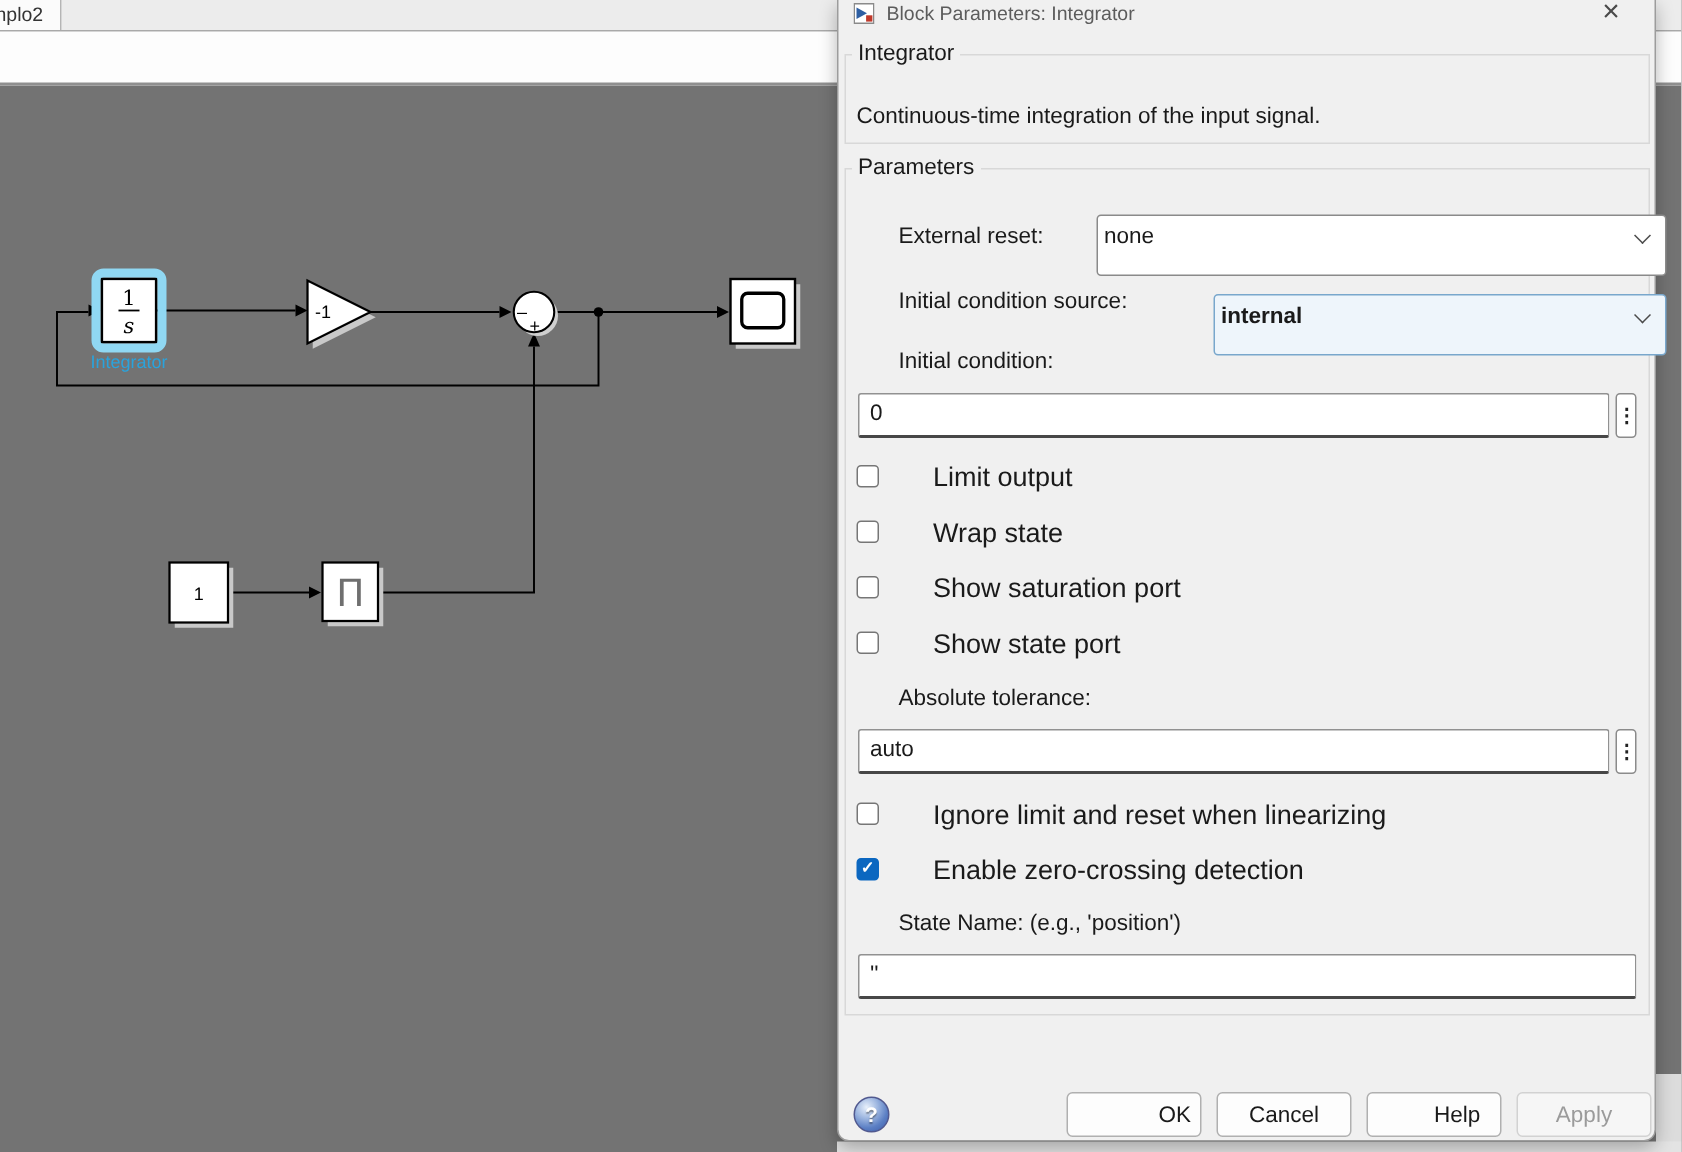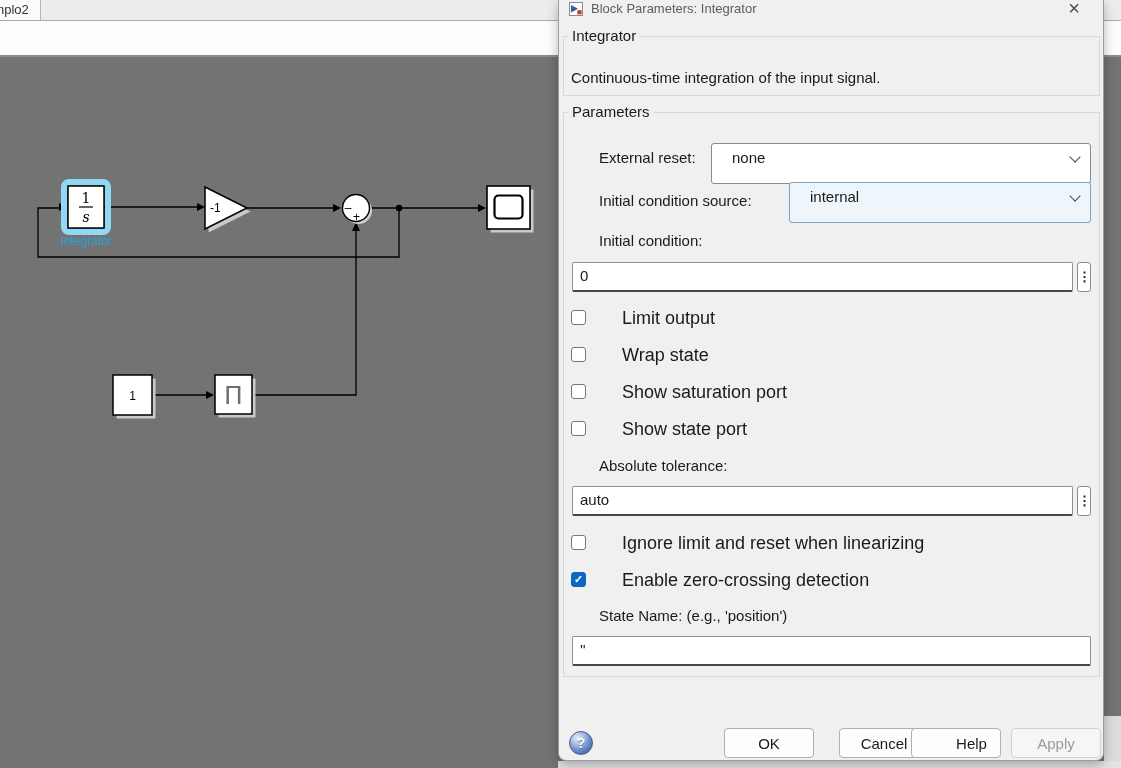--- a/index.html
+++ b/index.html
@@ -31,21 +31,21 @@
   .close-btn{position:absolute;right:18px;top:-3px;font-size:20px;color:#4a4a4a;
              width:22px;text-align:center;cursor:default;font-weight:400;}
 
   .groupbox{position:absolute;left:4px;width:537px;border:1px solid #d8d8d8;background:#f0f0f0;box-sizing:border-box;}
   .group-title{position:absolute;left:9px;background:#f0f0f0;padding:0 4px;font-size:15px;color:#1a1a1a;z-index:11;}
   .desc{position:absolute;left:11px;top:68px;font-size:15px;color:#1a1a1a;}
 
   .field-label{position:absolute;left:12px;font-size:15px;color:#1a1a1a;margin-left:28px;}
 
   .selectbox{position:absolute;height:41px;background:#ffffff;border:1px solid #8a8a8a;border-radius:3px;
-             box-sizing:border-box;font-size:15px;color:#1a1a1a;line-height:28px;padding-left:20px;}
+             box-sizing:border-box;font-size:15px;color:#1a1a1a;line-height:28px;padding-left:4px;margin-left:20px;}
   .selectbox.focused{background:#eef5fb;border:1px solid #79a7cc;}
   .chev{position:absolute;right:11px;top:9px;width:7px;height:7px;border-right:1.4px solid #4a4a4a;
         border-bottom:1.4px solid #4a4a4a;transform:rotate(45deg);}
 
   .textinput{position:absolute;height:30px;background:#fff;border:1px solid #919191;border-bottom:2px solid #474747;
              border-radius:2px;box-sizing:border-box;font-size:15px;color:#1a1a1a;padding:0 0 2px 7px;
              font-family:"Liberation Sans",sans-serif;outline:none;}
   .dots-btn{position:absolute;width:14px;height:30px;background:#fff;border:1px solid #8b8b8b;border-radius:3px;
             box-sizing:border-box;font-size:13px;font-weight:bold;color:#222;text-align:center;line-height:27px;}
 
@@ -159,21 +159,21 @@
     <span class="group-title" style="top:103px;">Parameters</span>
     <div class="groupbox" style="top:112px;height:565px;"></div>
 
     <span class="field-label" style="top:149px;">External reset:</span>
     <div class="selectbox" style="left:152px;top:143px;width:380px;">
       <span>none</span>
       <span class="chev"></span>
     </div>
 
     <span class="field-label" style="top:192px;">Initial condition source:</span>
-    <div class="selectbox focused" style="left:230px;top:182px;width:302px;">
+    <div class="selectbox focused" style="left:230px;top:196px;width:302px;font-weight:bold;">
       <span>internal</span>
       <span class="chev"></span>
     </div>
 
     <span class="field-label" style="top:232px;">Initial condition:</span>
     <input class="textinput" style="left: 13px; top: 262px; width: 501px;" value="0">
     <div class="dots-btn" style="left:518px;top:262px;">⋮</div>
 
     <div class="cbrow" style="top:310px;">
       <span class="cbox"></span>
@@ -204,21 +204,21 @@
       <span class="cbox checked">
           <span class="check">✓</span>
         </span>
       <span class="cblabel">Enable zero-crossing detection</span>
     </div>
 
     <span class="field-label" style="top:607px;">State Name: (e.g., 'position')</span>
     <input class="textinput" style="left: 13px; top: 636px; width: 519px;" value="''">
 
     <div class="help-orb">?</div>
-    <button class="btn" style="left:165px;top:728px;">OK</button>
-    <button class="btn" style="left:252px;top:728px;margin-left:28px;">Cancel</button>
+    <button class="btn" style="left:152px;top:728px;text-align:right;">OK</button>
+    <button class="btn" style="left:252px;top:728px;">Cancel</button>
     <button class="btn" style="left:352px;top:728px;padding-left:37px;">Help</button>
     <button class="btn disabled" style="left:452px;top:728px;">Apply</button>
   </div>
 
   <div class="under-dialog"></div>
   <div class="right-bottom-shade"></div>
 </div>
 
 </body></html>

